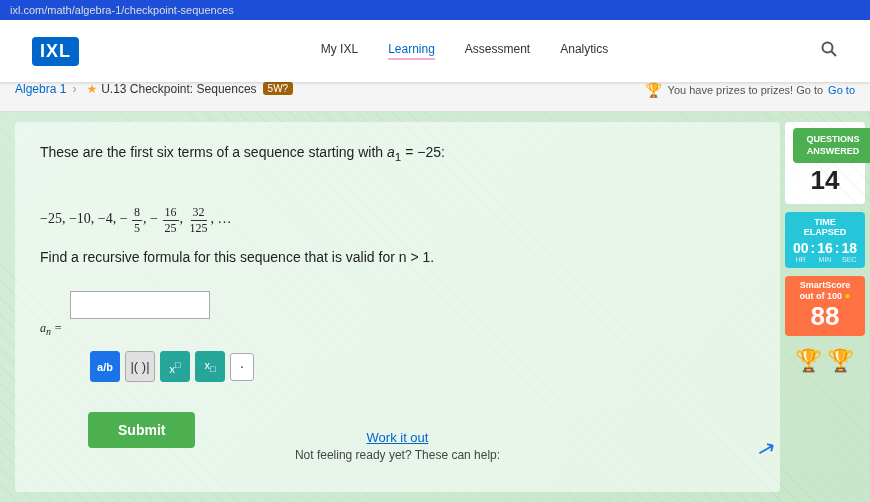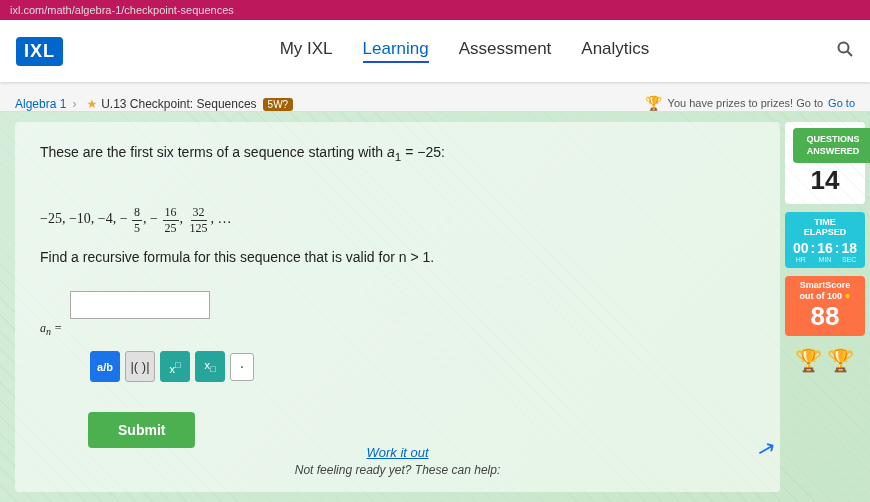--- a/index.html
+++ b/index.html
@@ -10,21 +10,21 @@
       background: #e8f4e8;
       overflow: hidden;
     }
 
     
     .top-bar {
       background: #fff;
       height: 62px;
       display: flex;
       align-items: center;
-      padding: 0 16px;
+      padding: 0 32px;
       box-shadow: 0 1px 3px rgba(0,0,0,0.15);
       position: relative;
       z-index: 10;
     }
     .logo {
       background: #0066cc;
       color: #fff;
       font-weight: 900;
       font-size: 18px;
       padding: 4px 8px;
@@ -33,59 +33,59 @@
       letter-spacing: 1px;
     }
     .logo span.i-letter { color: #fff; }
     .nav-links {
       display: flex;
       gap: 30px;
       flex: 1;
       justify-content: center;
     }
     .nav-link {
-      font-size: 17px;
+      font-size: 12px;
       color: #333;
       cursor: pointer;
       text-decoration: none;
       font-weight: 400;
     }
     .nav-link.active {
       color: #0066cc;
       font-weight: 500;
-      border-bottom: 2px solid #1d4ed8;
+      border-bottom: 2px solid #f9a8d4;
       padding-bottom: 2px;
     }
     .search-icon-wrap {
       margin-left: auto;
       cursor: pointer;
       font-size: 18px;
       color: #555;
     }
 
     
     .url-bar {
-      background: #be185d;
+      background: #1d4ed8;
       height: 20px;
       display: flex;
       align-items: center;
       padding: 0 10px;
     }
     .url-text {
       color: #ddd;
       font-size: 11px;
     }
 
     
     .breadcrumb-bar {
       background: #f5f5f5;
       border-bottom: 1px solid #ddd;
       height: 30px;
       display: flex;
-      align-items: flex-end;
+      align-items: flex-start;
       padding: 0 15px;
       font-size: 12px;
       color: #555;
     }
     .breadcrumb-bar .sep { margin: 0 6px; color: #999; }
     .breadcrumb-link { color: #0066cc; cursor: pointer; }
     .breadcrumb-current { font-weight: 500; color: #333; }
     .badge {
       background: #a16207;
       color: #fff;
@@ -263,25 +263,24 @@
       padding: 10px 30px;
       font-size: 14px;
       font-weight: 600;
       border-radius: 4px;
       cursor: pointer;
       margin-top: 10px;
     }
 
     .bottom-links {
       position: absolute;
-      bottom: 15px;
+      bottom: 30px;
       left: 50%;
       transform: translateX(-50%);
       text-align: center;
-      font-style: italic;
     }
 
     .work-it-out {
       color: #0066cc;
       font-size: 13px;
       font-weight: 500;
       cursor: pointer;
       text-decoration: underline;
     }
 

